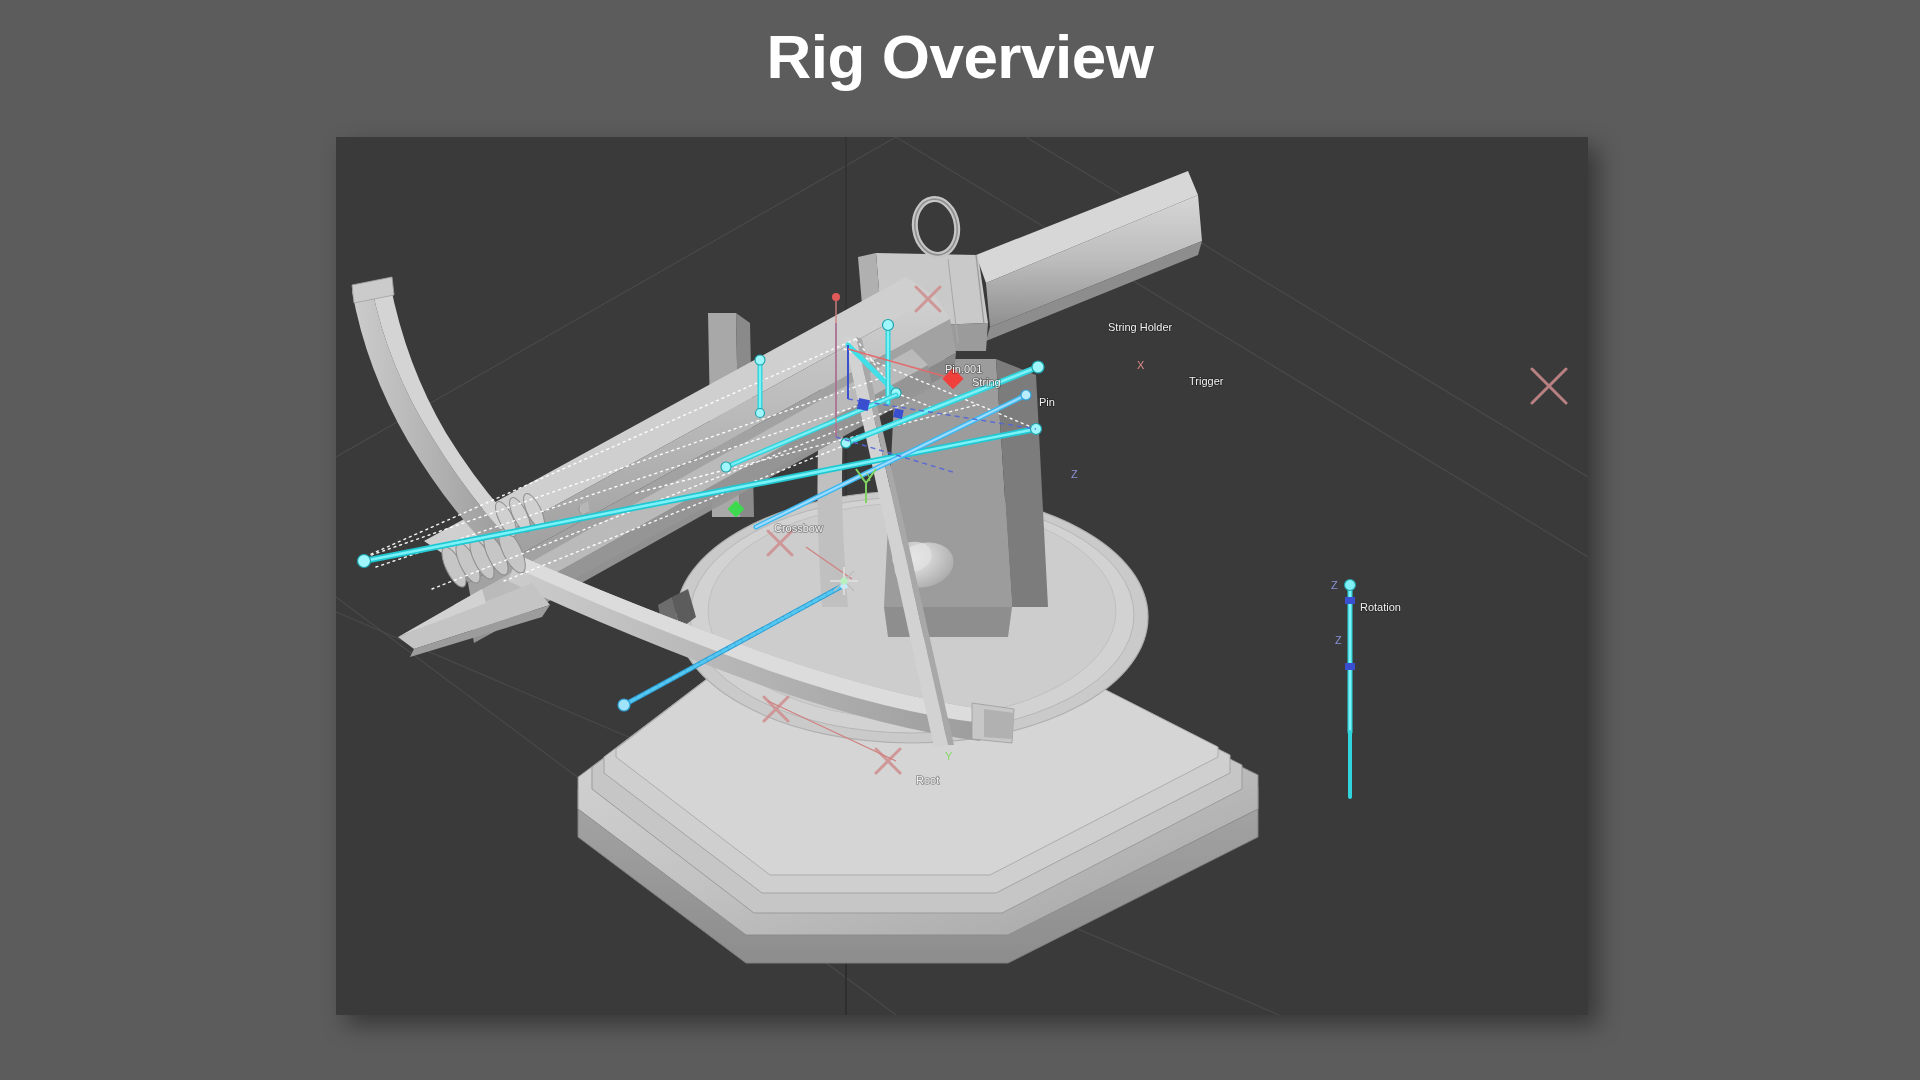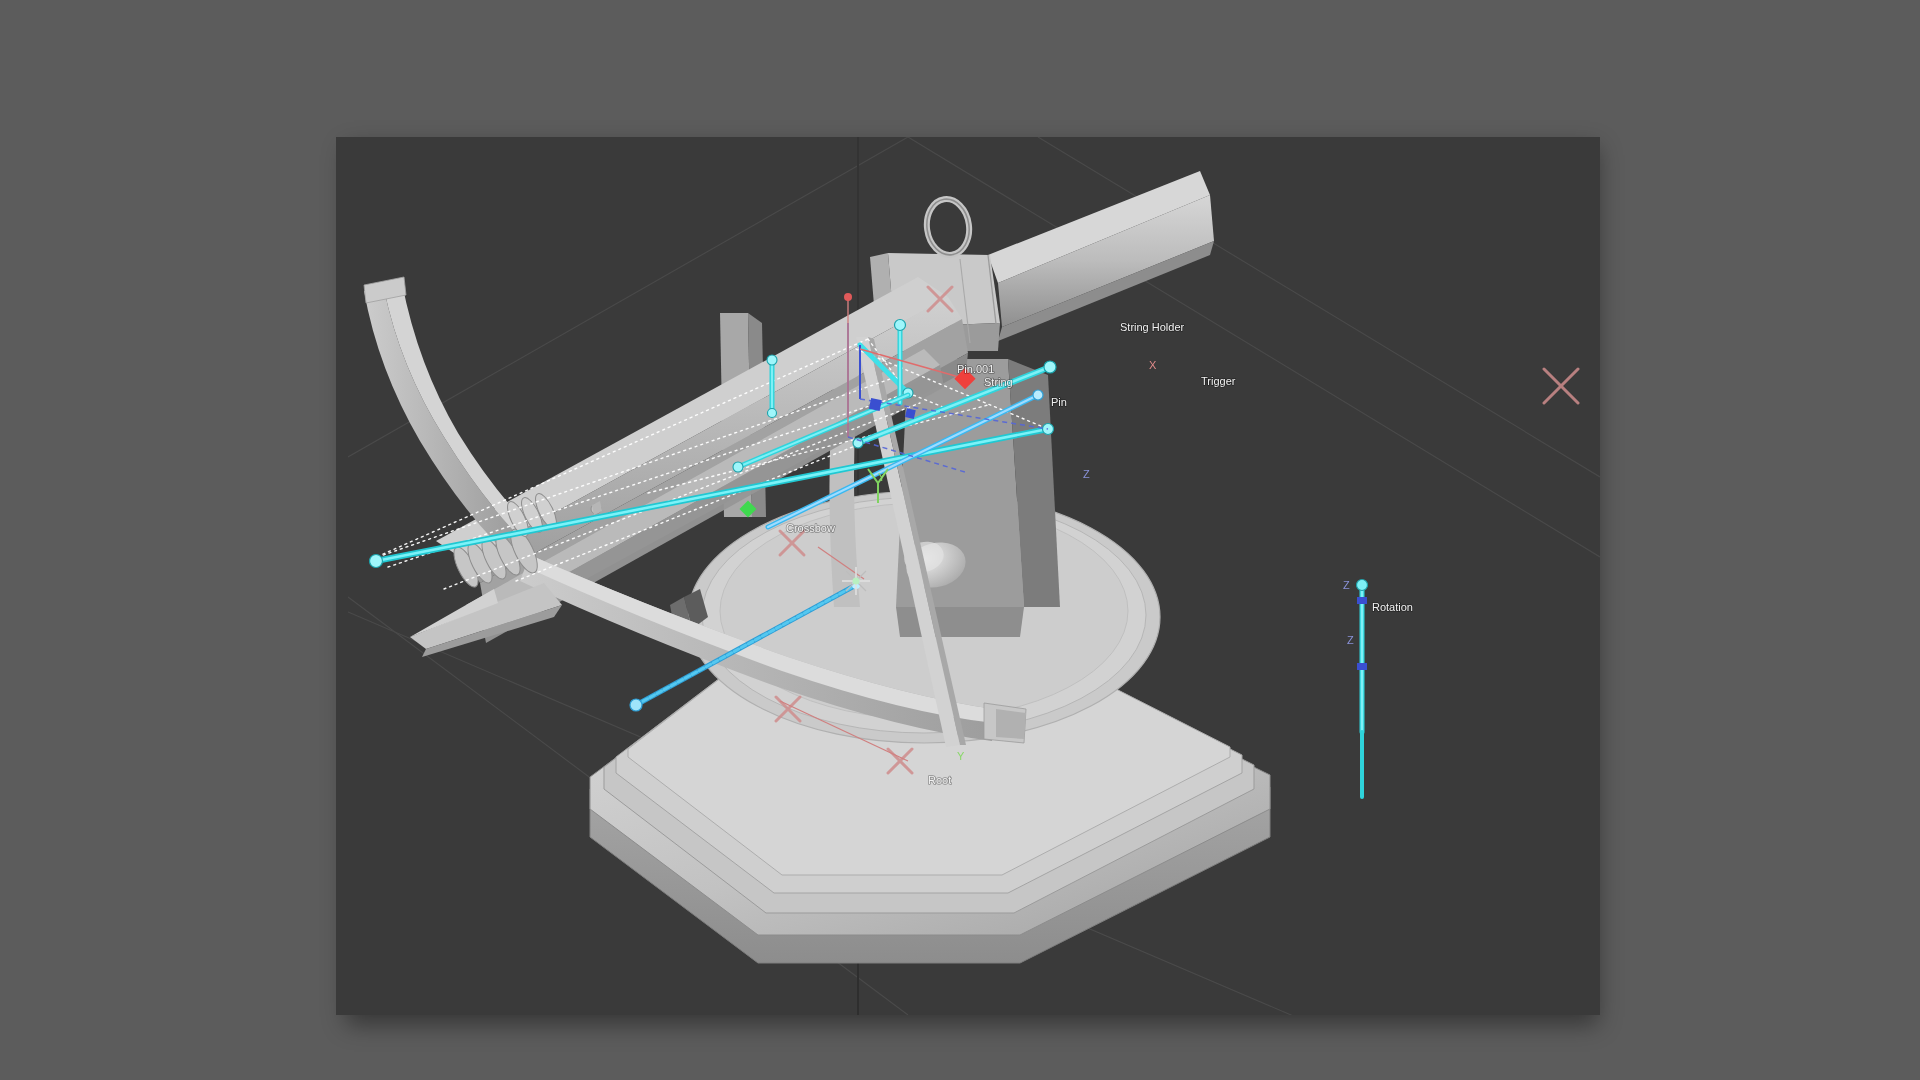--- a/index.html
+++ b/index.html
@@ -41,21 +41,21 @@
     left: 336px;
     top: 137px;
     width: 1252px;
     height: 878px;
     box-shadow: 10px 10px 22px rgba(0,0,0,0.40);
     background: #3a3a3a;
   }
 
   #viewport {
     position: absolute;
-    left: 348px;
+    left: 336px;
     top: 137px;
     width: 1252px;
     height: 878px;
     background: #14b8a6;
     overflow: hidden;
   }
 
   #viewport-svg { display: block; }
 
   
@@ -73,20 +73,21 @@
     font-family: "Liberation Sans", sans-serif;
     font-size: 11px;
     user-select: none;
   }
 </style>
 </head>
 <body style="background: rgb(92, 92, 92);">
 
 <div id="root">
 
+  <div id="page-title" style="color: rgb(255, 255, 255);">Rig Overview</div>
 
   <div id="viewport-shadow"></div>
 
   <div id="viewport">
     <svg id="viewport-svg" width="1252" height="878" viewBox="0 0 1252 878" xmlns="http://www.w3.org/2000/svg">
 
       <defs>
 
         <linearGradient id="gMetalA" x1="0" y1="0" x2="0" y2="1">
           <stop offset="0" stop-color="#d0d0d0"></stop>

